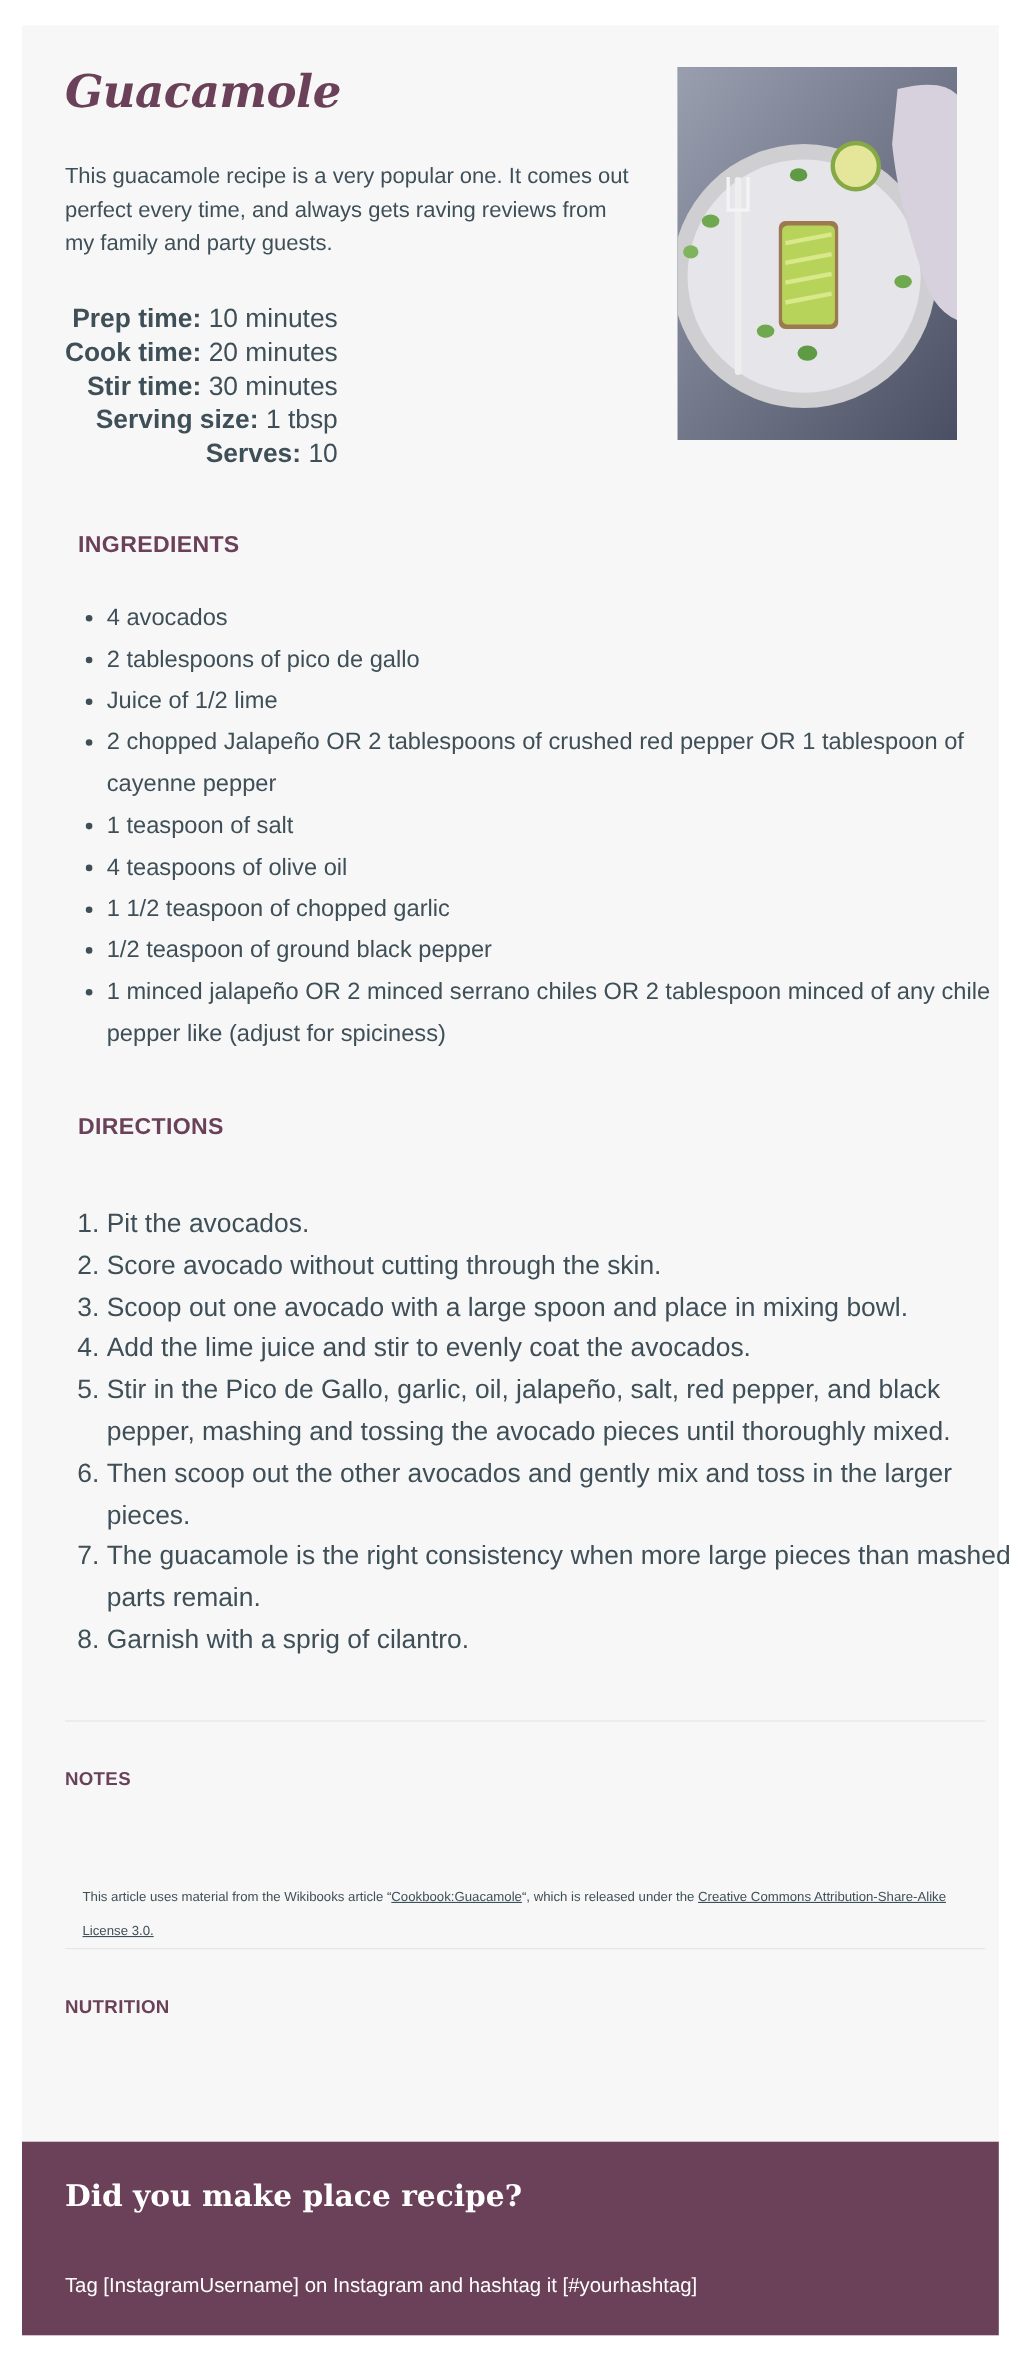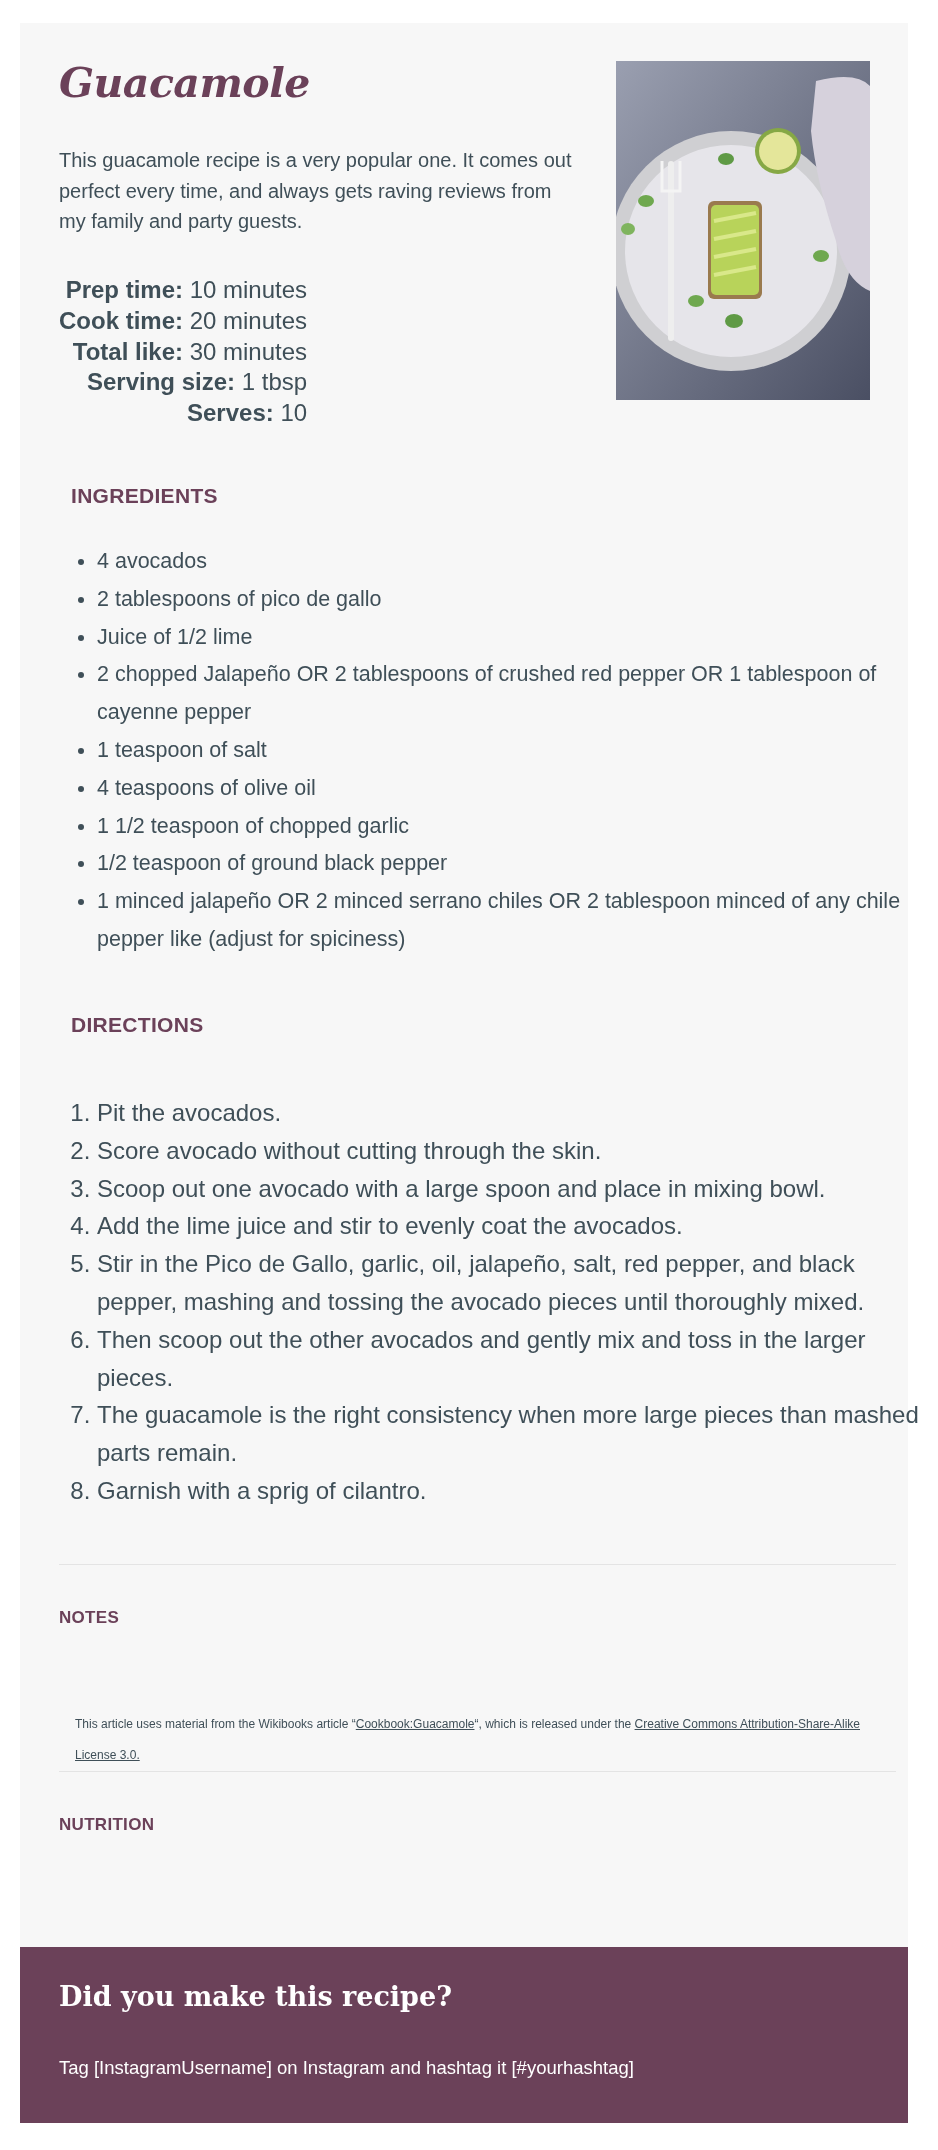--- a/index.html
+++ b/index.html
@@ -14,34 +14,34 @@
     .h3 { position: absolute; left: 39px; margin: 0; font-size: 17px; font-weight: bold; color: #6b4159; letter-spacing: 0.3px; }
     .ing { position: absolute; left: 39px; top: 520px; width: 840px; margin: 0; padding: 0 0 0 38px; list-style: disc; font-size: 21.5px; line-height: 37.8px; }
     .ing li { padding-left: 0; }
     .dir { position: absolute; left: 39px; top: 1071px; width: 840px; margin: 0; padding: 0 0 0 38px; font-size: 24px; line-height: 37.8px; }
     .divider { position: absolute; left: 39px; width: 837px; height: 1px; background: #e4e4e4; }
     .notes { position: absolute; left: 39px; top: 1670px; width: 820px; margin: 16px; font-size: 12px; line-height: 30.5px; }
     .notes a { color: #3f4f58; text-decoration: underline; }
     .nutrition { position: absolute; left: 39px; top: 1879px; margin: 0; font-size: 18.5px; color: #b5b9bb; }
     .footer { position: absolute; left: 20px; top: 1947px; width: 888px; height: 176px; background: #6b4159; color: #ffffff; }
     .footer-title { position: absolute; left: 39px; top: 34px; margin: 0; font-family: "DejaVu Serif", serif; font-weight: bold; font-size: 27px; color: #ffffff; }
-    .footer-text { position: absolute; left: 39px; top: 110px; margin: 0; font-size: 18.5px; color: #ffffff; }
+    .footer-text { position: absolute; left: 39px; top: 120px; margin: 0; font-size: 18.5px; color: #ffffff; }
   </style>
 </head>
 <body>
 
 <div class="card">
   <h1 class="title">Guacamole</h1>
 
   <p class="desc">This guacamole recipe is a very popular one.  It comes out perfect every time, and always gets raving reviews from my family and party guests.</p>
 
   <ul class="meta">
     <li><b>Prep time:</b><span> 10 minutes</span></li>
     <li><b>Cook time:</b><span> 20 minutes</span></li>
-    <li><b>Total like:</b><span> 30 minutes</span></li>
+    <li><b>Stir time:</b><span> 30 minutes</span></li>
     <li><b>Serving size:</b><span> 1 tbsp</span></li>
     <li><b>Serves:</b><span> 10</span></li>
   </ul>
 
   <div class="photo" title="Avocado toast on a plate with fork, lime and greens">
     <svg width="254" height="339" viewBox="0 0 254 339">
       <defs>
         <linearGradient id="bg" x1="0" y1="0" x2="1" y2="1">
           <stop offset="0" stop-color="#9a9fb0"></stop>
           <stop offset="1" stop-color="#4a4f63"></stop>
@@ -96,15 +96,15 @@
 
   <h3 class="h3" style="top:1585px;text-align:right;">NOTES</h3>
   <p class="notes"><span>This article uses material from the Wikibooks article “</span><a href="#">Cookbook:Guacamole</a><span>“, which is released under the </span><a href="#">Creative Commons Attribution-Share-Alike License 3.0.</a></p>
 
   <div class="divider" style="top:1748px;"></div>
 
   <h3 class="h3" style="top:1792px;">NUTRITION</h3>
 </div>
 
 <div class="footer">
-  <h2 class="footer-title">Did you make this recipe?</h2>
+  <h2 class="footer-title">Did you make place recipe?</h2>
   <p class="footer-text">Tag [InstagramUsername] on Instagram and hashtag it [#yourhashtag]</p>
 </div>
 
 </body></html>

